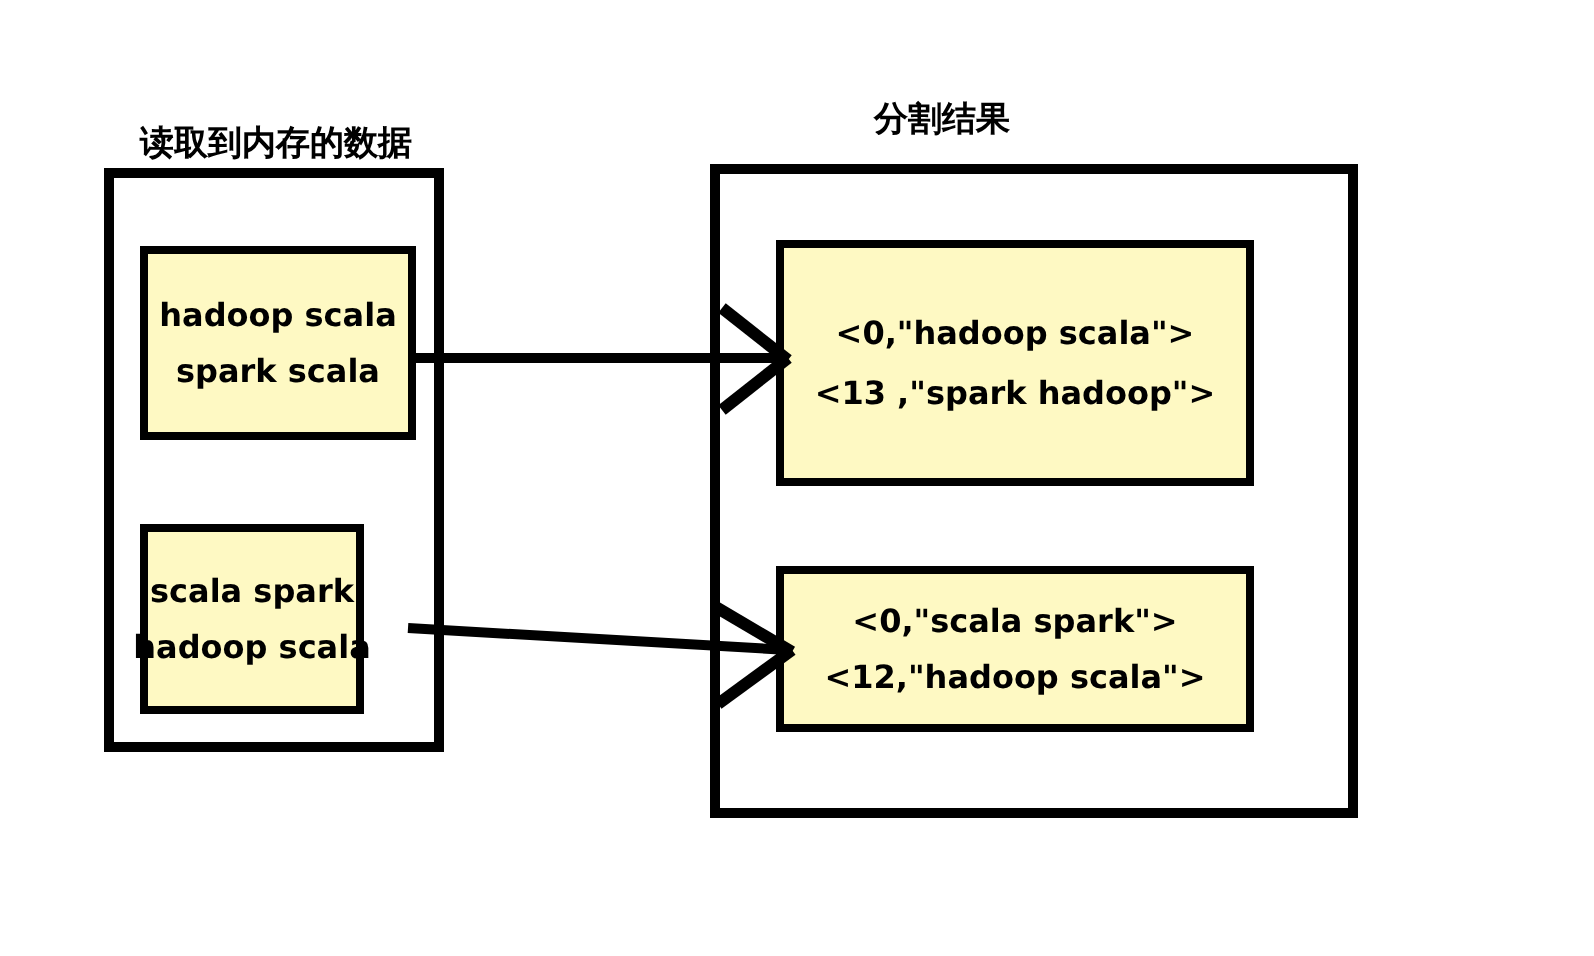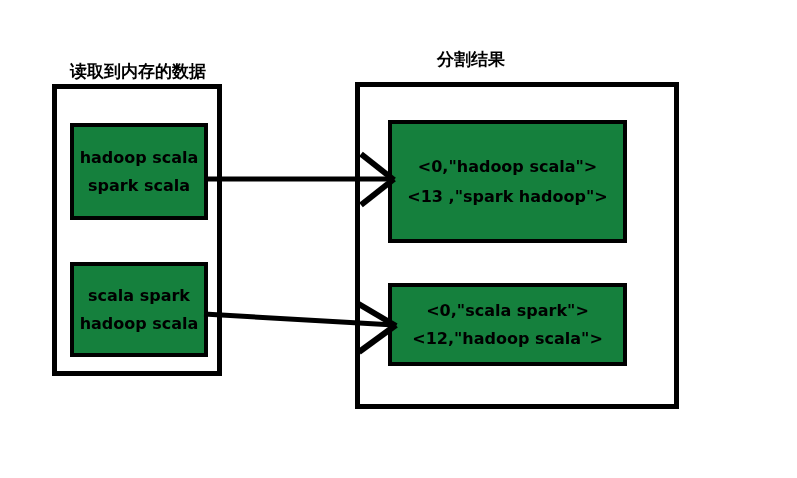--- a/index.html
+++ b/index.html
@@ -50,36 +50,36 @@
     left: 355px;
     top: 82px;
     width: 324px;
     height: 327px;
   }
 
   .inner-box {
     position: absolute;
     border: 4px solid #000000;
     box-sizing: border-box;
-    background: #15803d;
+    background: #fef9c3;
     display: flex;
     flex-direction: column;
     justify-content: center;
     align-items: center;
   }
   .src-box-1 {
     left: 70px;
     top: 123px;
     width: 138px;
     height: 97px;
   }
   .src-box-2 {
     left: 70px;
     top: 262px;
-    width: 138px;
+    width: 112px;
     height: 95px;
   }
   .res-box-1 {
     left: 388px;
     top: 120px;
     width: 239px;
     height: 123px;
   }
   .res-box-2 {
     left: 388px;

